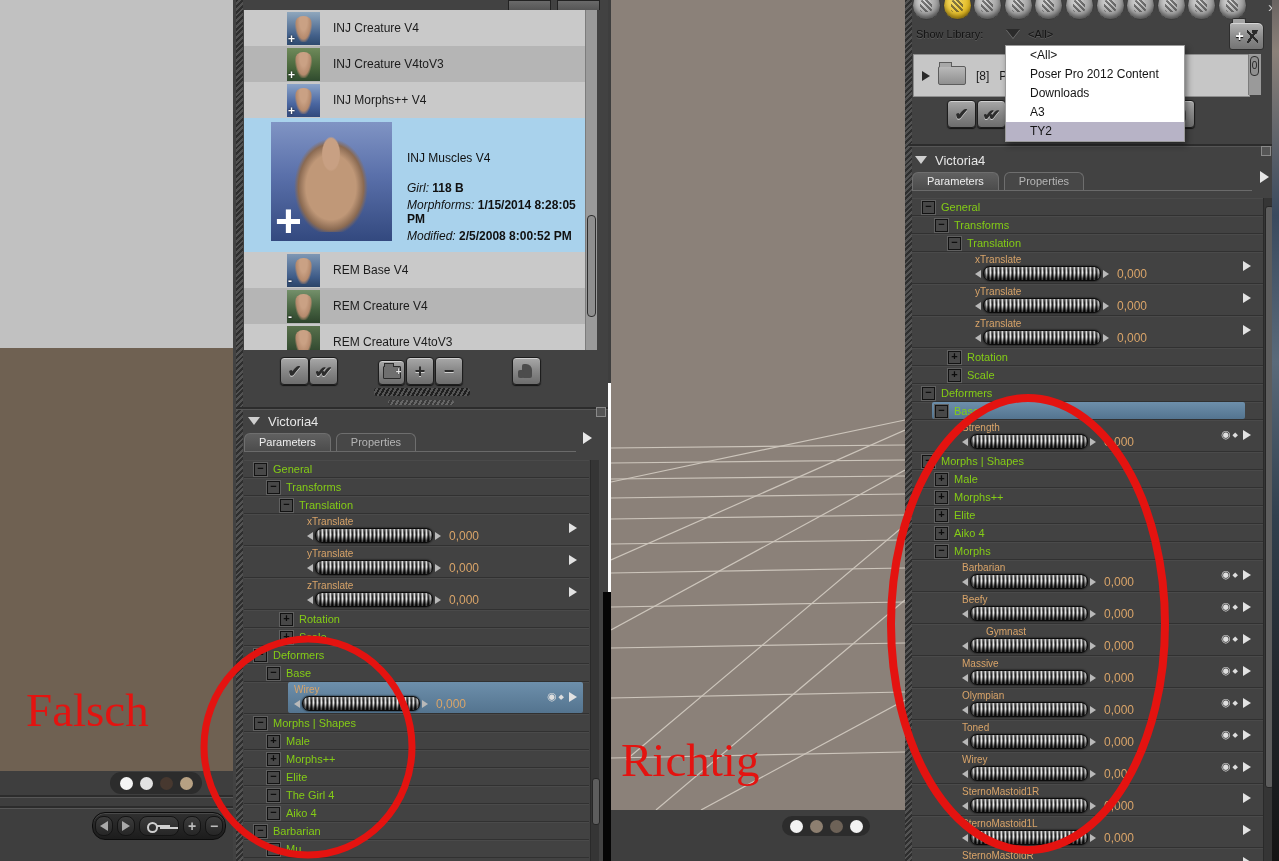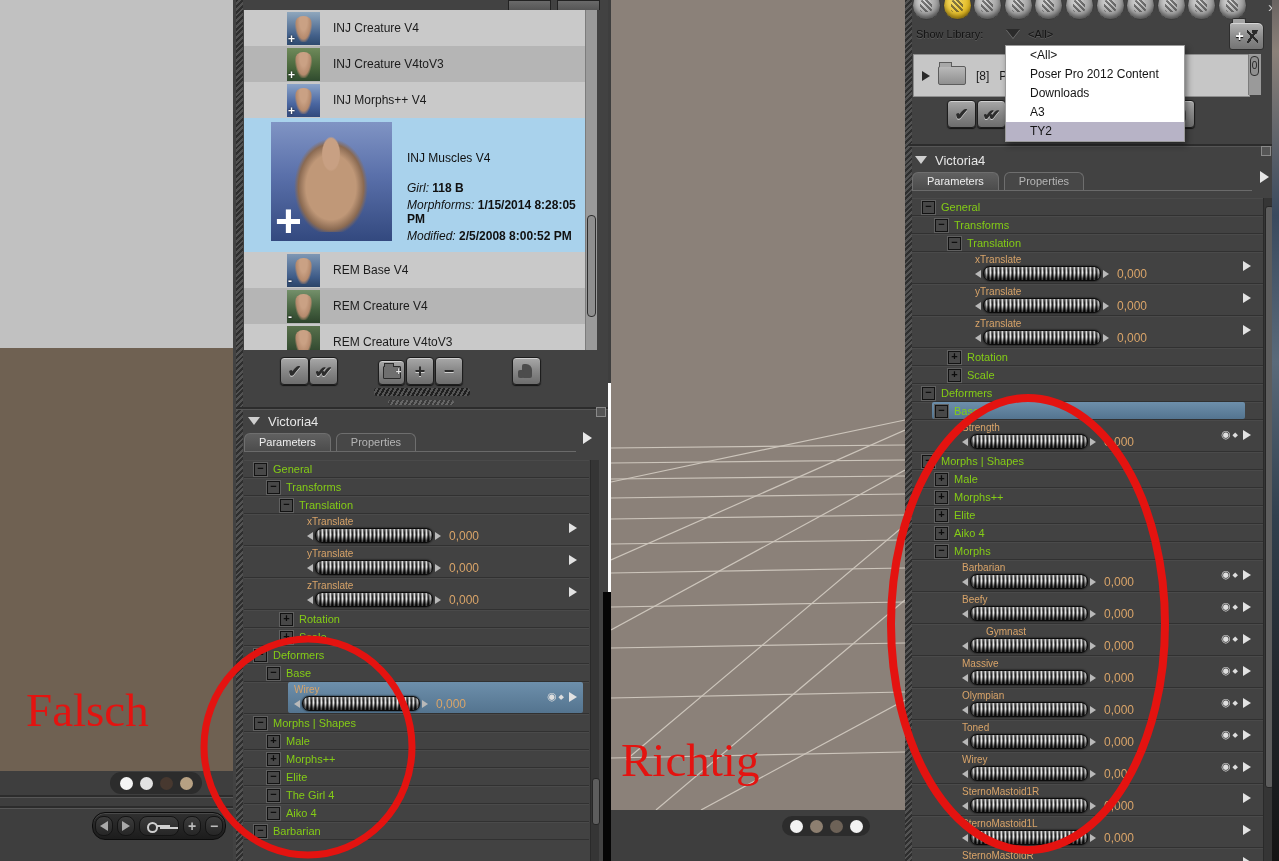--- a/index.html
+++ b/index.html
@@ -384,20 +384,24 @@
         <span class="glabel" style="position: relative;">The Girl 4</span>
       </div>
       <div class="prow group">
         <span class="gbox" style="margin-left: 23px; position: relative;">−</span>
         <span class="glabel" style="position: relative;">Aiko 4</span>
       </div>
       <div class="prow group">
         <span class="gbox" style="margin-left: 10px; position: relative;">−</span>
         <span class="glabel" style="position: relative;">Barbarian</span>
       </div>
+      <div class="prow group">
+        <span class="gbox" style="margin-left: 23px; position: relative;">−</span>
+        <span class="glabel" style="position: relative;">Mu</span>
+      </div>
     </div>
   <div class="abs sb-dark" style="left:590px;top:460px;width:8px;height:401px;">
     <span class="th" style="top:318px;height:45px;"></span>
   </div>
 
   <div class="abs seam-white" style="left:608px;top:383px;width:3px;height:209px;"></div>
   <div class="abs seam-black" style="left:603px;top:592px;width:8px;height:269px;"></div>
 
   <div class="abs vp-taupe" style="left:611px;top:0;width:294px;height:810px;">
     <svg width="294" height="810">

